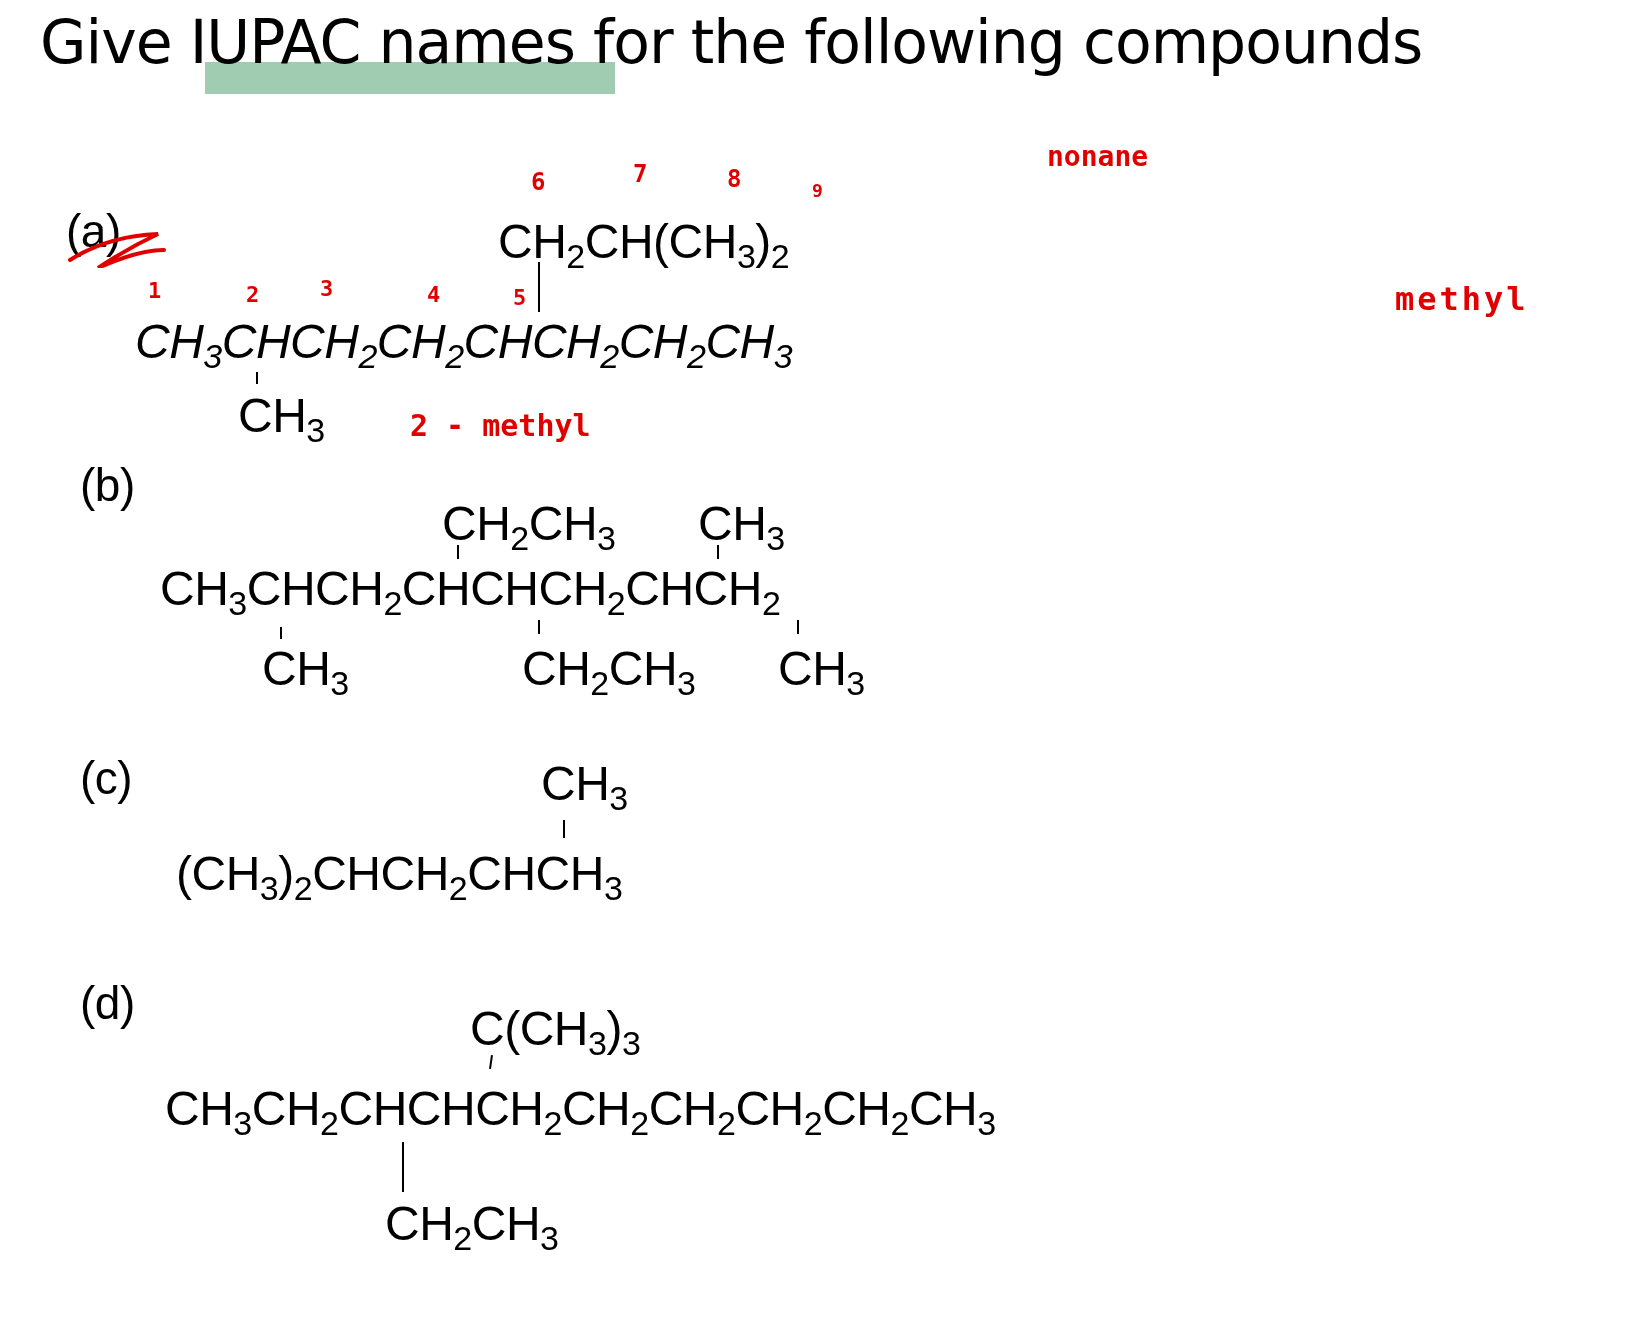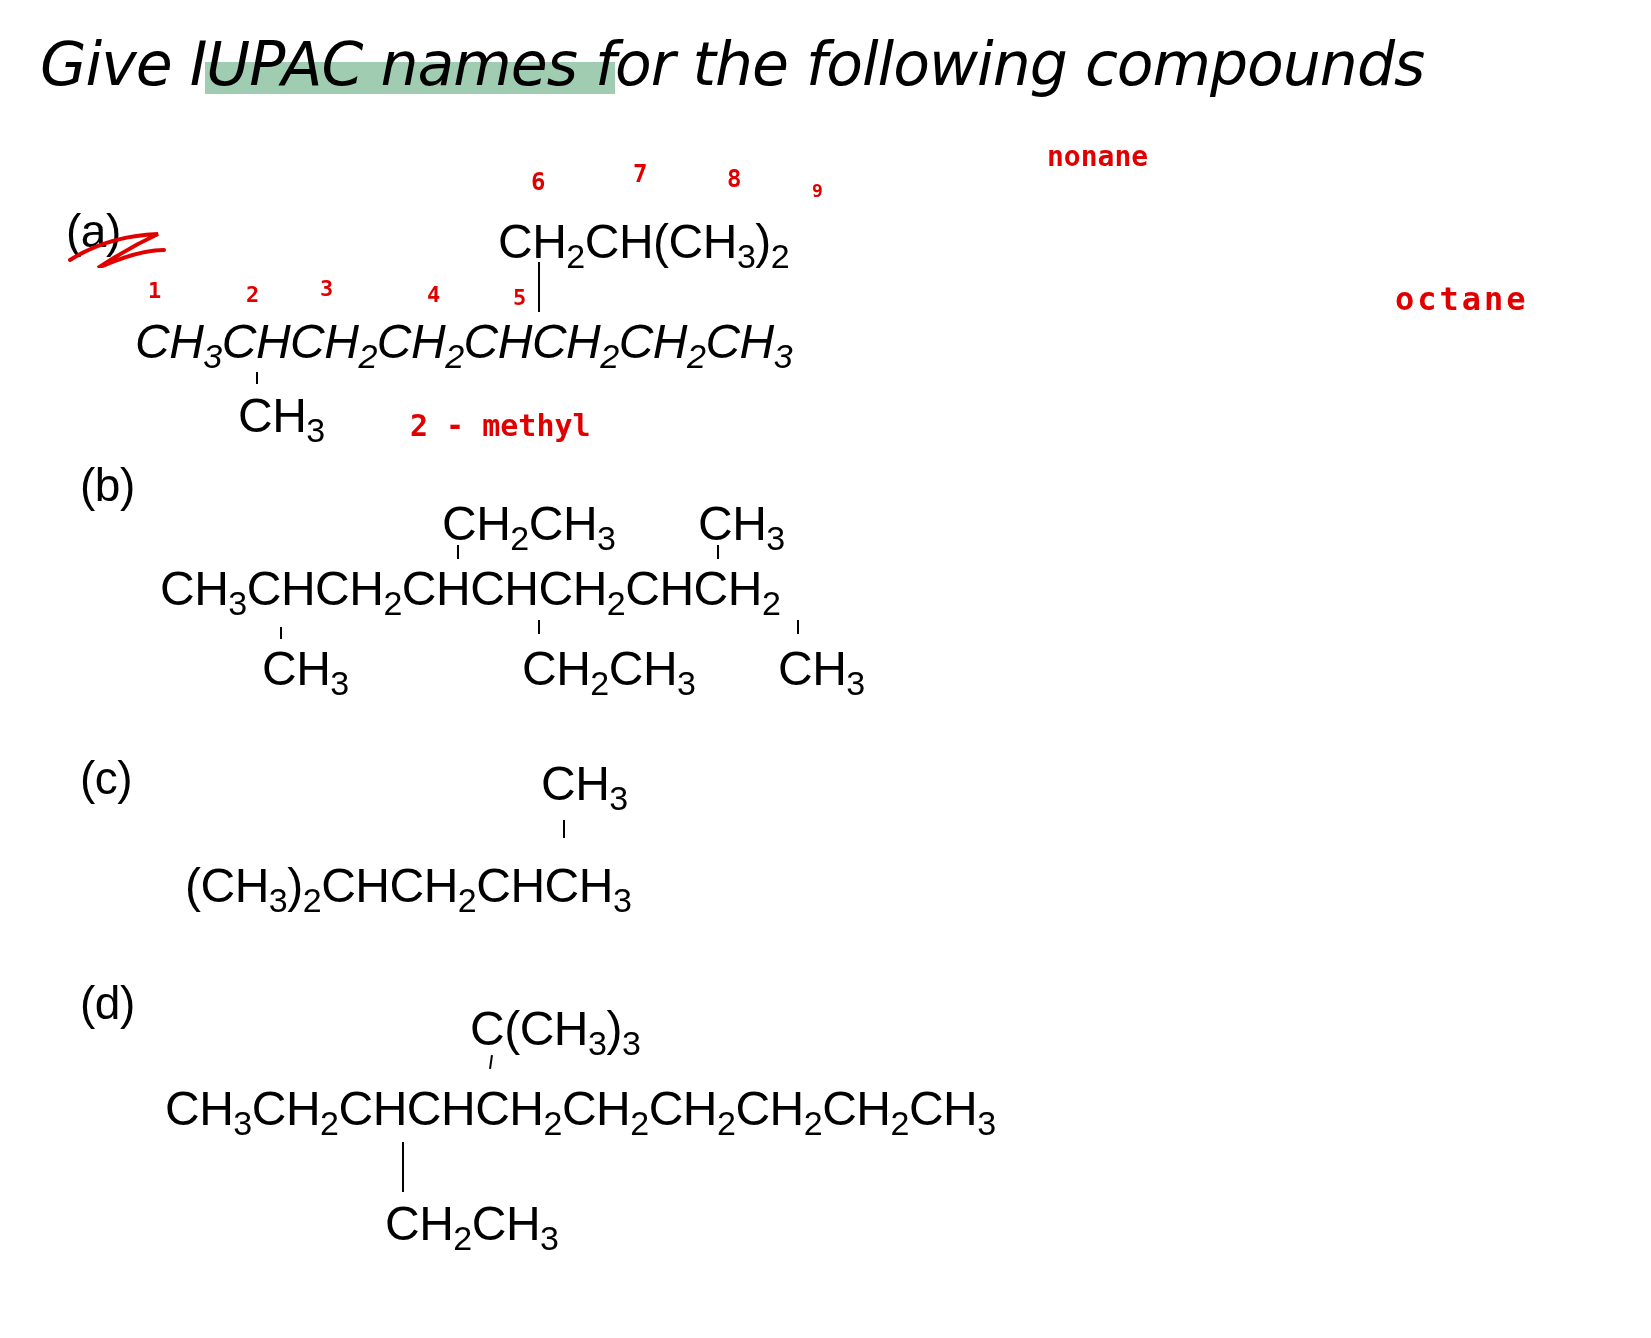--- a/index.html
+++ b/index.html
@@ -1,19 +1,19 @@
 <!DOCTYPE html>
 <html><head>
   <meta charset="utf-8">
   <style>
     html, body { margin: 0; padding: 0; background: #ffffff; }
     body { width: 1651px; height: 1338px; position: relative; overflow: hidden;
            font-family: "Liberation Sans", sans-serif; color: #000; }
     .abs { position: absolute; white-space: nowrap; }
-    .title { left: 40px; top: 34px; font-family: "DejaVu Sans", sans-serif; font-size: 60px; letter-spacing: -1px; line-height: 1; font-style: italic; }
+    .title { left: 40px; top: 12px; font-family: "DejaVu Sans", sans-serif; font-size: 60px; letter-spacing: -1px; line-height: 1; }
     .hl { position: absolute; left: 205px; top: 62px; width: 410px; height: 32px; background: #8fc4a4; opacity: 0.85; }
     .chem { font-size: 48px; line-height: 1; letter-spacing: -0.5px; }
     .chem sub { font-size: 34px; vertical-align: -10px; line-height: 0; }
     .label { font-size: 46px; }
     .hand { font-family: "DejaVu Sans Mono", monospace; color: #e00000; font-weight: bold; }
     .num { font-size: 24px; }
     .bond { position: absolute; background: #000; width: 2px; }
     .strike { position: absolute; left: 68px; top: 228px; width: 100px; height: 40px; }
   </style>
 </head>
@@ -40,38 +40,38 @@
 <div class="abs hand" style="left:320px;top:276px;font-size:22px;">3</div>
 <div class="abs hand" style="left:427px;top:282px;font-size:22px;">4</div>
 <div class="abs hand" style="left:513px;top:285px;font-size:22px;">5</div>
 
 <div class="abs chem" style="left:135px;top:318px;font-style:italic;">CH<sub>3</sub>CHCH<sub>2</sub>CH<sub>2</sub>CHCH<sub>2</sub>CH<sub>2</sub>CH<sub>3</sub></div>
 <div class="bond" style="left:256px;top:372px;height:12px;"></div>
 <div class="abs chem" style="left:238px;top:392px;">CH<sub>3</sub></div>
 <div class="abs hand" style="left:410px;top:392px;font-size:30px;margin-top:16px;">2 - methyl</div>
 
 <div class="abs hand" style="left:1047px;top:140px;font-size:28px;">nonane</div>
-<div class="abs hand" style="left:1395px;top:280px;font-size:32px;letter-spacing:3px;">octane</div>
+<div class="abs hand" style="left:1395px;top:280px;font-size:32px;letter-spacing:3px;">methyl</div>
 
 <div class="abs chem label" style="left:80px;top:462px;">(b)</div>
 <div class="abs chem" style="left:442px;top:500px;">CH<sub>2</sub>CH<sub>3</sub></div>
 <div class="abs chem" style="left:698px;top:500px;">CH<sub>3</sub></div>
 <div class="bond" style="left:457px;top:545px;height:14px;"></div>
 <div class="bond" style="left:717px;top:545px;height:14px;"></div>
 <div class="abs chem" style="left:160px;top:565px;">CH<sub>3</sub>CHCH<sub>2</sub>CHCHCH<sub>2</sub>CHCH<sub>2</sub></div>
 <div class="bond" style="left:280px;top:627px;height:12px;"></div>
 <div class="bond" style="left:538px;top:620px;height:14px;"></div>
 <div class="bond" style="left:797px;top:620px;height:14px;"></div>
 <div class="abs chem" style="left:262px;top:645px;">CH<sub>3</sub></div>
 <div class="abs chem" style="left:522px;top:645px;">CH<sub>2</sub>CH<sub>3</sub></div>
 <div class="abs chem" style="left:778px;top:645px;">CH<sub>3</sub></div>
 
 <div class="abs chem label" style="left:80px;top:755px;">(c)</div>
 <div class="abs chem" style="left:541px;top:760px;">CH<sub>3</sub></div>
 <div class="bond" style="left:563px;top:820px;height:18px;"></div>
-<div class="abs chem" style="left:185px;top:850px;margin-top:12px;">(CH<sub>3</sub>)<sub>2</sub>CHCH<sub>2</sub>CHCH<sub>3</sub></div>
+<div class="abs chem" style="left:176px;top:850px;">(CH<sub>3</sub>)<sub>2</sub>CHCH<sub>2</sub>CHCH<sub>3</sub></div>
 
 <div class="abs chem label" style="left:80px;top:980px;">(d)</div>
 <div class="abs chem" style="left:470px;top:1005px;">C(CH<sub>3</sub>)<sub>3</sub></div>
 <div class="bond" style="left:490px;top:1055px;height:14px;transform:rotate(8deg);"></div>
 <div class="abs chem" style="left:165px;top:1085px;">CH<sub>3</sub>CH<sub>2</sub>CHCHCH<sub>2</sub>CH<sub>2</sub>CH<sub>2</sub>CH<sub>2</sub>CH<sub>2</sub>CH<sub>3</sub></div>
 <div class="bond" style="left:402px;top:1142px;height:50px;"></div>
 <div class="abs chem" style="left:385px;top:1200px;">CH<sub>2</sub>CH<sub>3</sub></div>
 
 </body></html>

